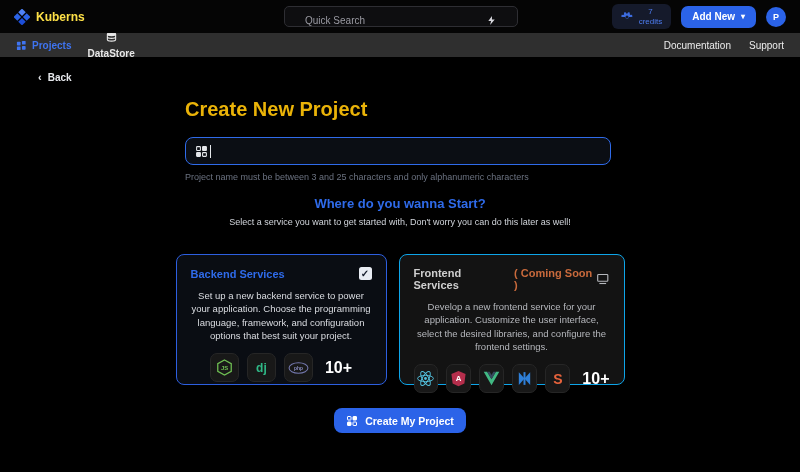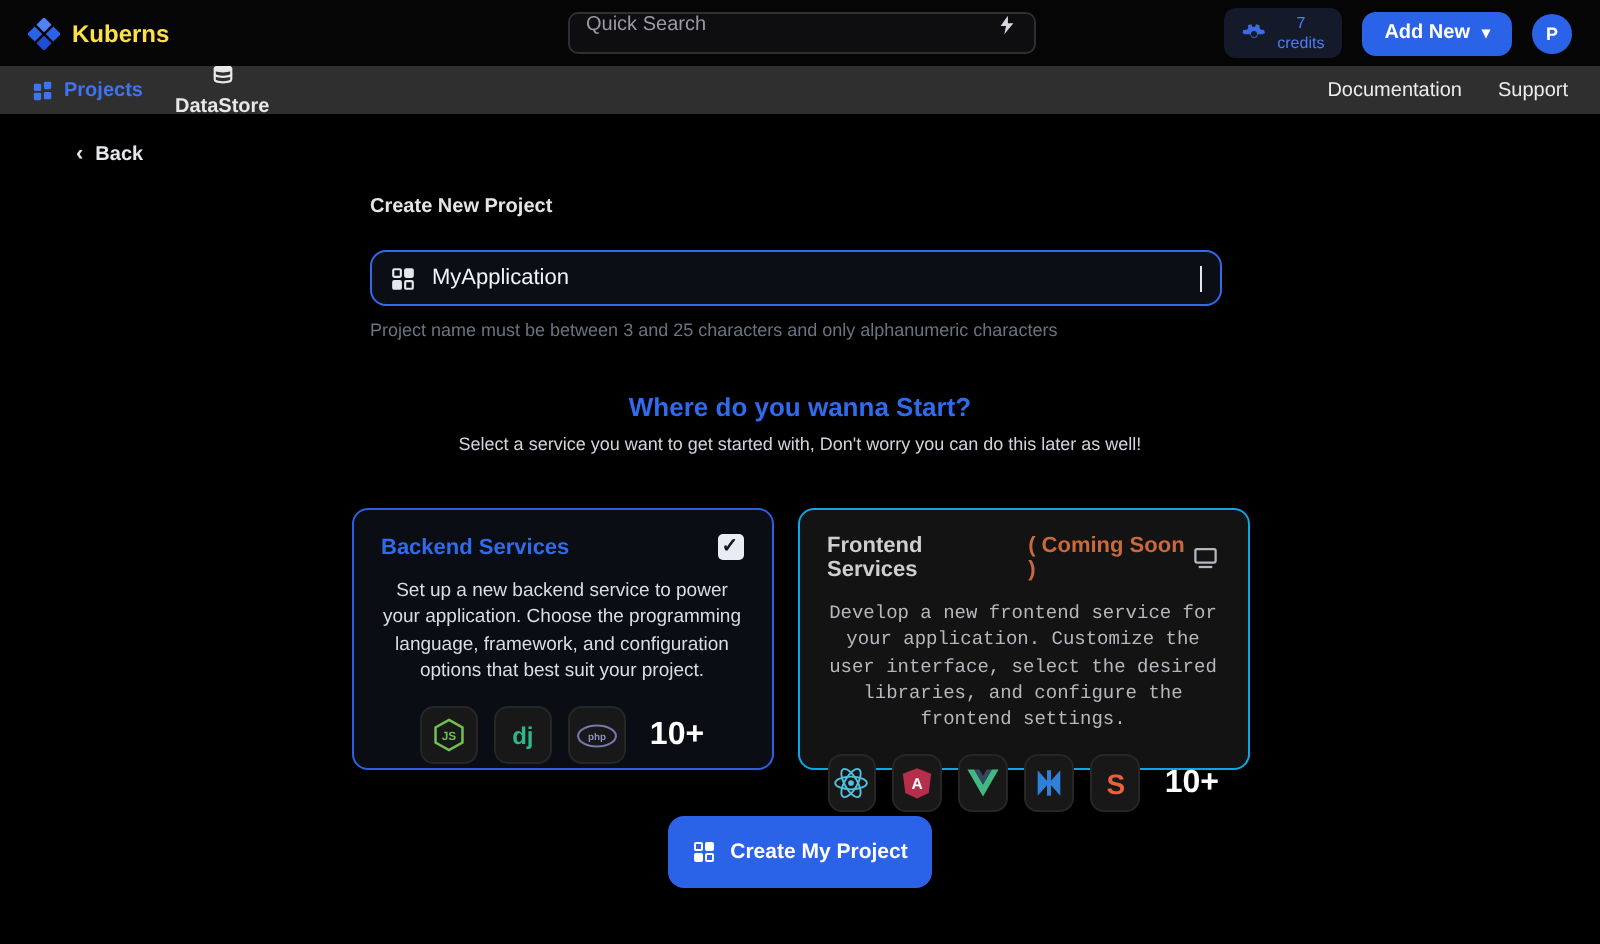--- a/index.html
+++ b/index.html
@@ -6,21 +6,21 @@
   html,body { width:800px; height:472px; background:#000; overflow:hidden;
     font-family:"Liberation Sans", sans-serif; color:#e5e7eb; }
 
   
   .topbar { height:33px; background:#050505; display:flex; align-items:center;
     padding:0 14px; position:relative; }
   .brand { display:flex; align-items:center; gap:6px; }
   .brand-name { color:#fde047; font-size:12px; font-weight:bold; }
   .search { position:absolute; left:284px; top:6px; width:234px; height:21px;
     background:#0e0e10; border:1px solid #2e2e33; border-radius:5px;
-    display:flex; align-items:flex-start; padding:0 8px; }
+    display:flex; align-items:flex-end; padding:0 20px; }
   .search input { flex:1; background:transparent; border:none; outline:none;
     color:#cfcfcf; font-size:10px; font-family:inherit; }
   .search input::placeholder { color:#9a9aa2; }
   .bolt { color:#d8d8de; font-size:10px; }
   .top-right { margin-left:auto; display:flex; align-items:center; gap:10px; }
   .credits { background:#151a2b; border-radius:6px; padding:3px 9px;
     display:flex; align-items:center; gap:6px; }
   .gear { color:#3d6ce0; font-size:12px; line-height:1; }
   .credits-txt { display:flex; flex-direction:column; align-items:center;
     color:#4d7df2; font-size:8px; line-height:1.2; }
@@ -41,21 +41,21 @@
   .nav-tab.idle { color:#e8e8e8;flex-direction:column; }
   .nav-links { margin-left:auto; display:flex; gap:18px; }
   .nav-link { color:#ececec; font-size:10px; cursor:pointer; }
 
   
   .back { position:absolute; left:38px; top:71px; display:flex; gap:6px;
     align-items:center; color:#e5e7eb; font-size:10px; font-weight:bold; cursor:pointer; }
   .back .lt { font-size:11px; }
 
   .form-block { position:absolute; left:185px; top:98px; width:426px; }
-  .form-title { color:#e5e5e5; font-size:10px; font-weight:bold; }
+  .form-title { color:#eab308; font-size:20px; font-weight:bold; }
   .form-sub { color:#9ca3af; font-size:9.5px; margin-top:6px; }
   .name-input { margin-top:16px; height:28px; border:1.5px solid #2f6bea;
     border-radius:8px; background:#0b0e14; display:flex; align-items:center;
     padding:0 9px; gap:8px; }
   .name-input input { flex:1; background:transparent; border:none; outline:none;
     color:#f3f4f6; font-size:11px; font-family:inherit; }
   .caret { width:1px; height:13px; background:#e5e7eb; margin-left:-6px; }
   .helper { color:#6b7280; font-size:9px; margin-top:7px; }
 
   .start-block { position:absolute; left:0; right:0; top:196px; text-align:center; }
@@ -70,33 +70,33 @@
   .card-head { display:flex; align-items:center; }
   .bk-title { color:#2f6bea; font-size:11px; font-weight:bold; }
   .ft-title { color:#cfcfcf; font-size:11px; font-weight:bold; }
   .coming { color:#c96a3c; font-size:11px; font-weight:bold; margin-left:8px; }
   .head-spacer { flex:1; }
   .checkbox { width:13px; height:13px; background:#e8ecf3; border-radius:2.5px;
     color:#111827; font-size:10px; line-height:13px; text-align:center;
     font-weight:bold; cursor:pointer; }
   .card-desc { font-size:9.5px; line-height:1.4; text-align:center; margin-top:9px; }
   .card.backend .card-desc { color:#dbdde2; }
-  .card.frontend .card-desc { color:#b6b8bd;font-family:Liberation Mono, monospace; }
+  .card.frontend .card-desc { color:#b6b8bd; }
   .tiles { display:flex; align-items:center; justify-content:center; gap:8px;
     margin-top:11px; }
   .tile { width:29px; height:29px; background:#181818; border:1px solid #262626;
     border-radius:7px; display:flex; align-items:center; justify-content:center; }
   .more { color:#fff; font-size:16px; font-weight:bold; margin-left:4px; }
   .dj { color:#2fb886; font-weight:bold; font-size:12px; }
   .svelte { color:#e8633c; font-weight:bold; font-size:14px; }
 
   .footer-btn-wrap { position:absolute; left:0; right:0; top:408px;
     display:flex; justify-content:center; }
   .create-btn { background:#2b63e8; color:#fff; border:none; border-radius:8px;
-    height:36px; padding:0 12px; display:flex; align-items:center; gap:7px;
+    height:25px; padding:0 12px; display:flex; align-items:center; gap:7px;
     font-size:10.5px; font-weight:bold; font-family:inherit; cursor:pointer; }
 
   svg { display:block; }
 </style>
 </head>
 <body>
 
 <div class="topbar">
   <div class="brand">
     <svg width="16" height="16" viewBox="0 0 24 24">
@@ -171,21 +171,20 @@
 
 <div class="form-block">
   <div class="form-title">Create New Project</div>
   <div class="name-input">
     <svg width="13" height="13" viewBox="0 0 24 24" fill="none" stroke="#e5e7eb" stroke-width="2">
       <rect x="3" y="3" width="7" height="7" rx="1"></rect>
       <rect x="14" y="3" width="7" height="7" rx="1" fill="#e5e7eb"></rect>
       <rect x="3" y="14" width="7" height="7" rx="1" fill="#e5e7eb"></rect>
       <rect x="14" y="14" width="7" height="7" rx="1"></rect>
     </svg>
-    <input type="text" value="MyApplication" style="">
     <span class="caret"></span>
   </div>
   <div class="helper">Project name must be between 3 and 25 characters and only alphanumeric characters</div>
 </div>
 
 <div class="start-block">
   <div class="start-title">Where do you wanna Start?</div>
   <div class="start-sub">Select a service you want to get started with, Don't worry you can do this later as well!</div>
 </div>
 

